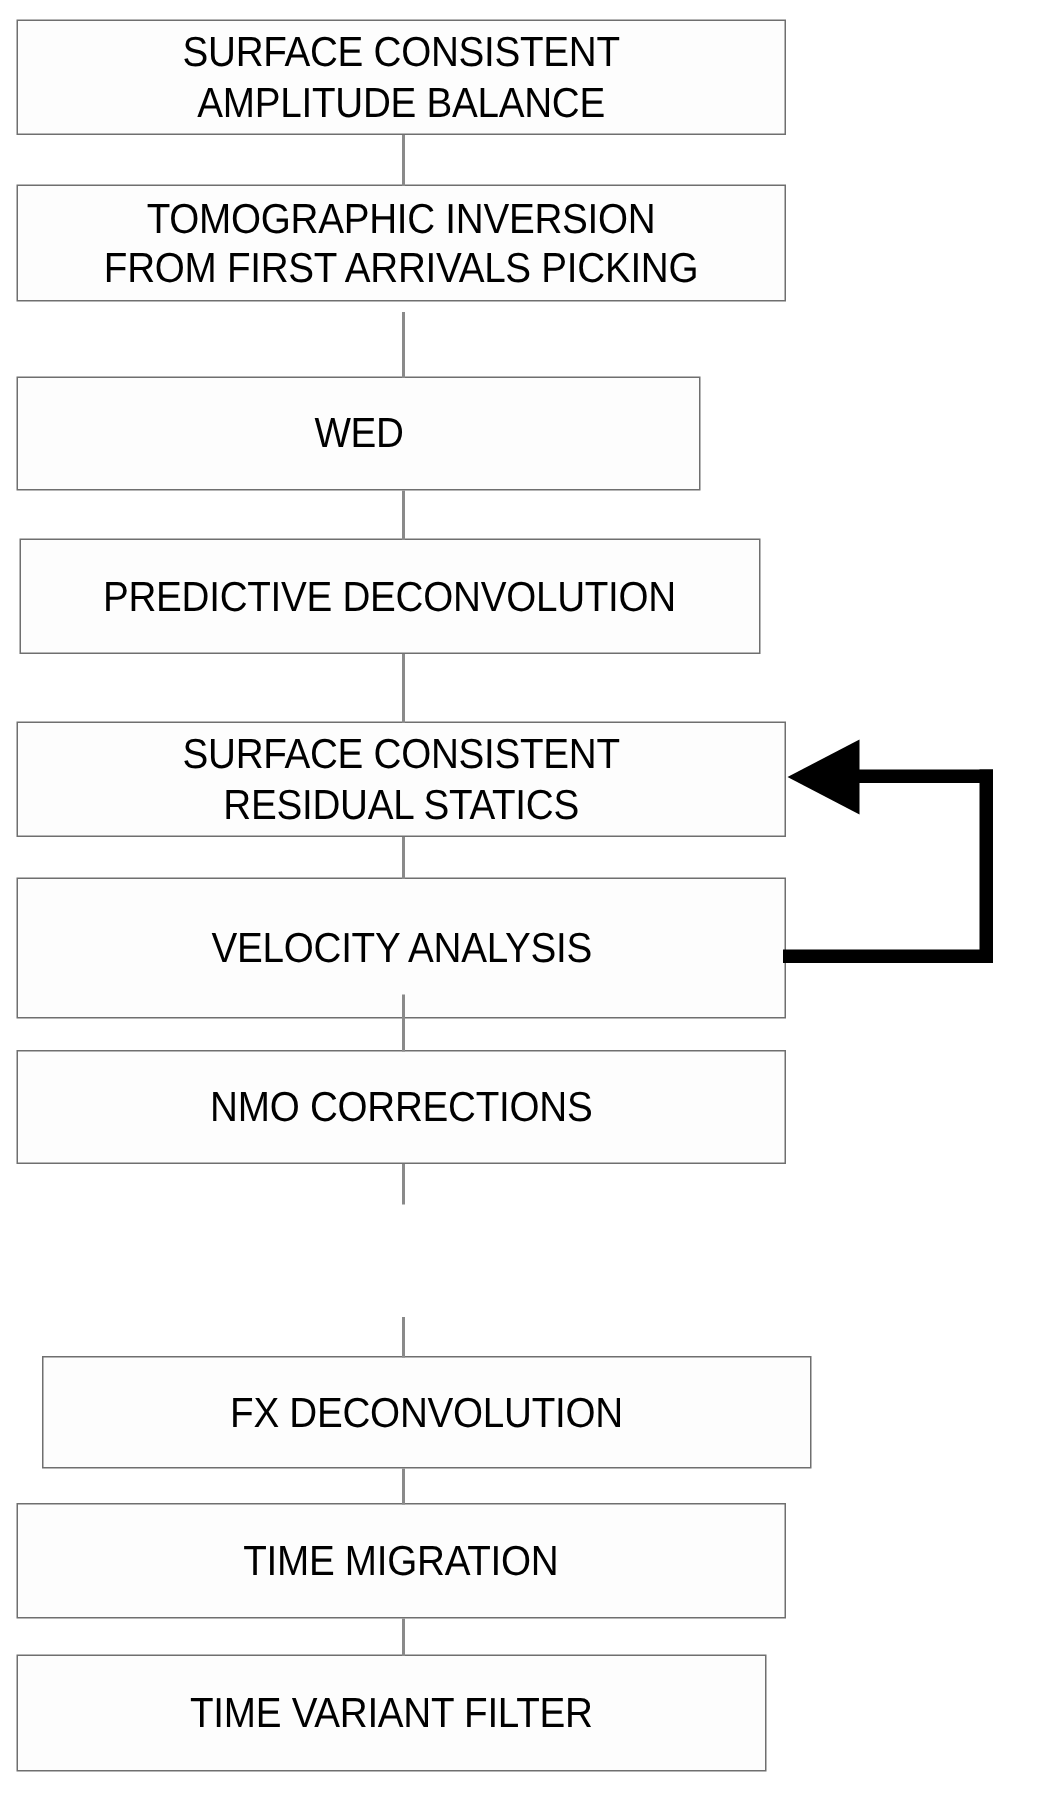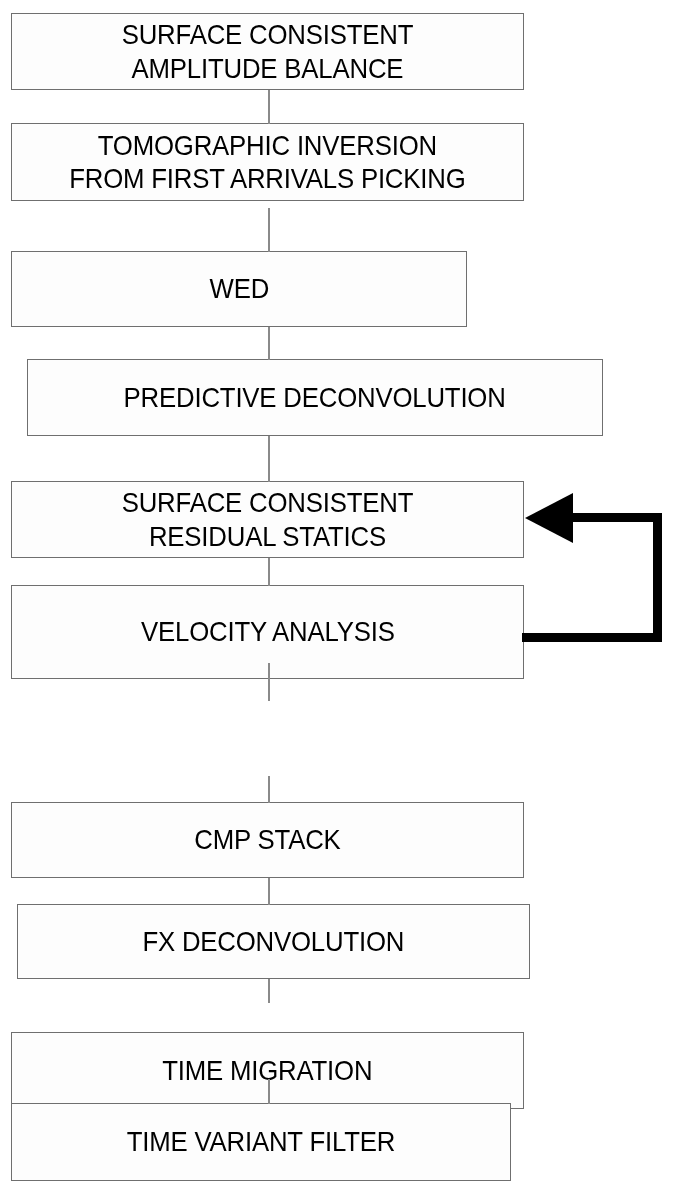--- a/index.html
+++ b/index.html
@@ -66,43 +66,43 @@
 
   <div class="node" style="left:11px; top:123px; width:513px; height:78px;">
     <span class="node-label">TOMOGRAPHIC INVERSION
 FROM FIRST ARRIVALS PICKING</span>
   </div>
 
   <div class="node" style="left:11px; top:251px; width:456px; height:76px;">
     <span class="node-label">WED</span>
   </div>
 
-  <div class="node" style="left:27px; top:359px; width:576px; height:77px;">
+  <div class="node" style="left:13px; top:359px; width:494px; height:77px;">
     <span class="node-label">PREDICTIVE DECONVOLUTION</span>
   </div>
 
   <div class="node" style="left:11px; top:481px; width:513px; height:77px;">
     <span class="node-label">SURFACE CONSISTENT
 RESIDUAL STATICS</span>
   </div>
 
   <div class="node" style="left:11px; top:585px; width:513px; height:94px;">
     <span class="node-label">VELOCITY ANALYSIS</span>
   </div>
 
-
-  <div class="node" style="left:11px; top:802px; width:513px; height:76px;">
-    <span class="node-label">CMP STACK</span>
+  <div class="node" style="left:11px; top:700px; width:513px; height:76px;">
+    <span class="node-label">NMO CORRECTIONS</span>
   </div>
 
-  <div class="node" style="left:17px; top:904px; width:513px; height:75px;">
+
+  <div class="node" style="left:28px; top:904px; width:513px; height:75px;">
     <span class="node-label">FX DECONVOLUTION</span>
   </div>
 
-  <div class="node" style="left:11px; top:1032px; width:513px; height:77px;">
+  <div class="node" style="left:11px; top:1002px; width:513px; height:77px;">
     <span class="node-label">TIME MIGRATION</span>
   </div>
 
   <div class="node" style="left:11px; top:1103px; width:500px; height:78px;">
     <span class="node-label">TIME VARIANT FILTER</span>
   </div>
 
   <div class="connector" style="left:268px; top:90px; height:34px;"></div>
   <div class="connector" style="left:268px; top:208px; height:44px;"></div>
   <div class="connector" style="left:268px; top:327px; height:33px;"></div>

